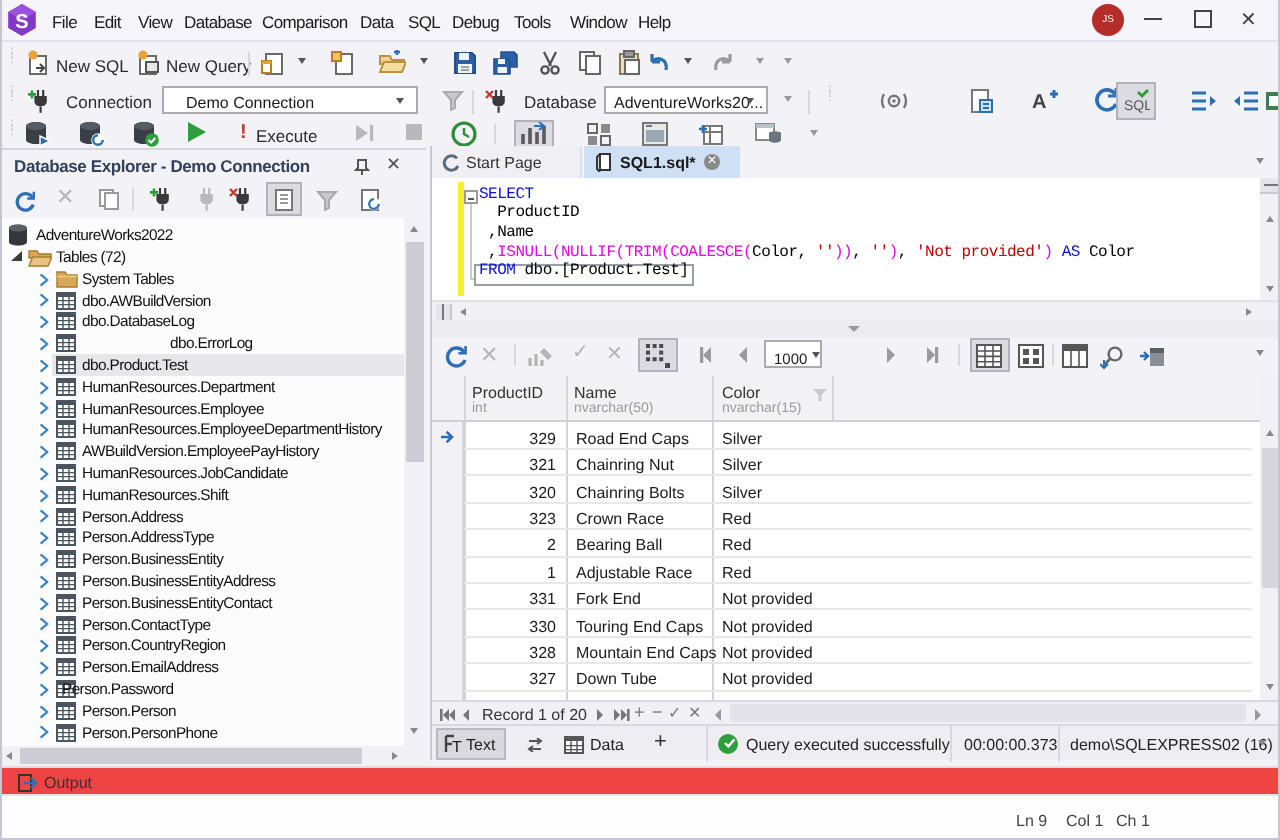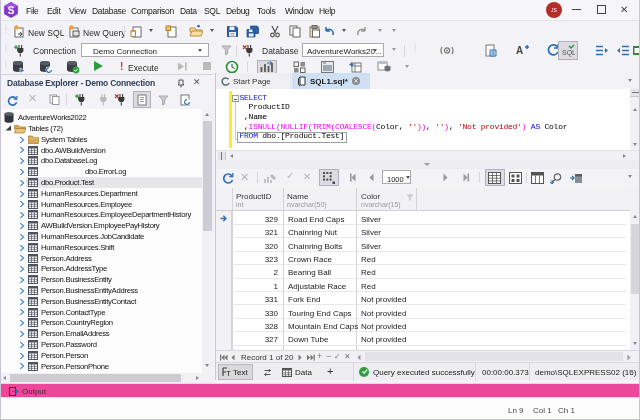--- a/index.html
+++ b/index.html
@@ -522,21 +522,21 @@
       </div>
       <div style="position:absolute;left:0;top:230.00px;width:202px;height:10.8px;">
         <svg width="6" height="8" viewBox="0 0 6 8" style="position:absolute;left:19px;top:1.8px">
           <path d="M1.3 1.2 L4.6 4 L1.3 6.8" fill="none" stroke="#3b82c4" stroke-width="1.1"></path>
         </svg>
         <svg width="10" height="9" viewBox="0 0 10 9" style="position:absolute;left:28px;top:1px">
           <rect x="0.5" y="0.5" width="9" height="8" fill="#fff" stroke="#4a5560"></rect>
           <rect x="0.5" y="0.5" width="9" height="2" fill="#4a5560"></rect>
           <path d="M0.5 4.3 l9 0 M0.5 6.3 l9 0 M3.5 2.5 l0 6 M6.5 2.5 l0 6" stroke="#4a5560" stroke-width="0.7"></path>
         </svg>
-        <div style="position:absolute;left:41px;top:1px;font-size:7.7px;letter-spacing:-0.3px;color:#111;">Person.Password</div>
+        <div style="position:absolute;left:31px;top:1px;font-size:7.7px;letter-spacing:-0.3px;color:#111;">Person.Password</div>
       </div>
       <div style="position:absolute;left:0;top:240.80px;width:202px;height:10.8px;">
         <svg width="6" height="8" viewBox="0 0 6 8" style="position:absolute;left:19px;top:1.8px">
           <path d="M1.3 1.2 L4.6 4 L1.3 6.8" fill="none" stroke="#3b82c4" stroke-width="1.1"></path>
         </svg>
         <svg width="10" height="9" viewBox="0 0 10 9" style="position:absolute;left:28px;top:1px">
           <rect x="0.5" y="0.5" width="9" height="8" fill="#fff" stroke="#4a5560"></rect>
           <rect x="0.5" y="0.5" width="9" height="2" fill="#4a5560"></rect>
           <path d="M0.5 4.3 l9 0 M0.5 6.3 l9 0 M3.5 2.5 l0 6 M6.5 2.5 l0 6" stroke="#4a5560" stroke-width="0.7"></path>
         </svg>
@@ -826,21 +826,21 @@
       </svg>
       <div style="position:absolute;left:157px;top:4.5px;font-size:8px;color:#222;">Query executed successfully.</div>
       <div style="position:absolute;left:259px;top:0;width:1px;height:18px;background:#d9d8e0;"></div>
       <div style="position:absolute;left:266px;top:4.5px;font-size:8px;color:#222;">00:00:00.373</div>
       <div style="position:absolute;left:313px;top:0;width:1px;height:18px;background:#d9d8e0;"></div>
       <div style="position:absolute;left:319px;top:4.5px;font-size:8px;color:#222;">demo\SQLEXPRESS02 (16)</div>
       <div style="position:absolute;left:413px;top:7px;border-left:2.5px solid transparent;border-right:2.5px solid transparent;border-top:3.5px solid #888;"></div>
     </div>
 </div>
 
-<div class="abs" style="left:0;top:383px;width:640px;height:14px;background:#ec4899;border-top:1px solid #dddce3;">
+<div class="abs" style="left:0;top:383px;width:640px;height:14px;background:#ef4444;border-top:1px solid #dddce3;">
   <svg class="ico" style="left:9px;top:2.5px" width="10" height="9" viewBox="0 0 10 9">
       <rect x="0.5" y="0.5" width="6" height="8" fill="none" stroke="#333"></rect>
       <path d="M3 4.5 l6 0 m-2.5 -2.5 l2.5 2.5 -2.5 2.5" stroke="#2d6fb5" fill="none" stroke-width="1.2"></path>
     </svg>
   <div class="abs tx" style="left:22px;top:3px;font-size:8px;color:#333;">Output</div>
 </div>
 
 <div class="abs" style="left:0;top:397px;width:640px;height:23px;background:#fdfdfe;border-top:1px solid #e4e3ea;">
   <div class="abs tx" style="left:508px;top:8px;font-size:8px;color:#444;">Ln 9</div>
   <div class="abs tx" style="left:533px;top:8px;font-size:8px;color:#444;">Col 1</div>

